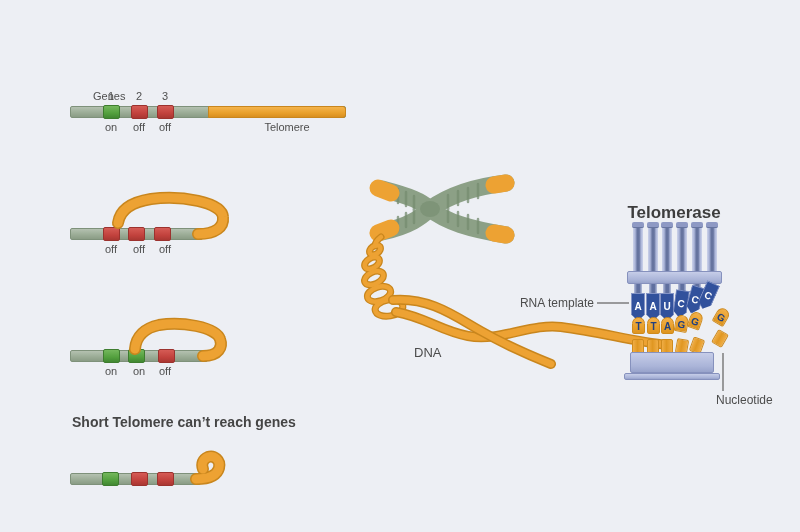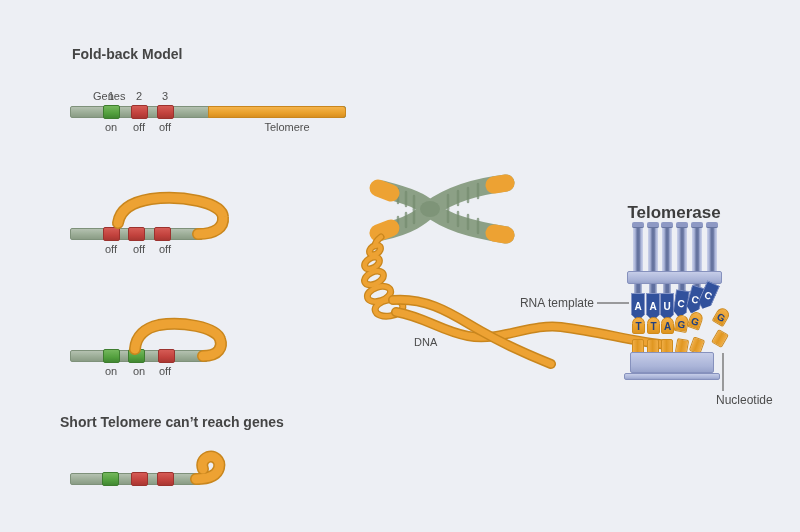--- a/index.html
+++ b/index.html
@@ -63,21 +63,20 @@
   }
   svg{display:block;}
   .tube-o{fill:none;stroke:#c9861d;stroke-linecap:round;}
   .tube-i{fill:none;stroke:#eda233;stroke-linecap:round;}
 </style>
 </head>
 <body>
 
 <div id="stage">
 
-  <div class="abs heading" style="left:72px;top:46px;">Fold-back Model</div>
   <div class="abs lbl" style="left:80px;top:90px;margin-left:13px;">Genes</div>
   <div class="abs lbl ctr" style="left:105px;top:90px;width:12px;">1</div>
   <div class="abs lbl ctr" style="left:133px;top:90px;width:12px;">2</div>
   <div class="abs lbl ctr" style="left:159px;top:90px;width:12px;">3</div>
 
   <div class="abs gene-bar" style="left:70px;top:106px;width:276px;"></div>
   <div class="abs telo-seg" style="left:208px;top:106px;width:138px;"></div>
   <div class="abs blk g" style="left:103px;top:105px;"></div>
   <div class="abs blk r" style="left:131px;top:105px;"></div>
   <div class="abs blk r" style="left:157px;top:105px;"></div>
@@ -95,21 +94,21 @@
   <div class="abs lbl state" style="left:152px;top:243px;">off</div>
 
   <div class="abs gene-bar" style="left:70px;top:350px;width:138px;"></div>
   <div class="abs blk g" style="left:103px;top:349px;"></div>
   <div class="abs blk g" style="left:128px;top:349px;"></div>
   <div class="abs blk r" style="left:158px;top:349px;"></div>
   <div class="abs lbl state" style="left:98px;top:365px;">on</div>
   <div class="abs lbl state" style="left:126px;top:365px;">on</div>
   <div class="abs lbl state" style="left:152px;top:365px;">off</div>
 
-  <div class="abs heading" style="left:60px;top:414px;">Short Telomere can’t reach genes</div>
+  <div class="abs heading" style="left:72px;top:414px;">Short Telomere can’t reach genes</div>
   <div class="abs gene-bar" style="left:70px;top:473px;width:131px;"></div>
   <div class="abs blk g" style="left:102px;top:472px;"></div>
   <div class="abs blk r" style="left:131px;top:472px;"></div>
   <div class="abs blk r" style="left:157px;top:472px;"></div>
 
   <svg class="abs" style="left:0;top:0;" width="800" height="532" viewBox="0 0 800 532">
     <defs>
       <path id="loop1" d="M 198 234 C 216 234 224 227 223 217 C 222 202 181 195 151 199 C 132 202 120 209 118 223"></path>
       <path id="loop2" d="M 203 356 C 219 356 223 347 220 339 C 216 327 181 321 159 325 C 145 328 136 336 135 349"></path>
       <path id="hook4" d="M 196 479 C 209 479 217 475 219 468 C 221 460 214 455 208 457 C 203 459 201 464 203 469"></path>
@@ -222,17 +221,17 @@
   <div class="abs opeg" style="left:691px;top:338px;transform:rotate(20deg);"></div>
 
   <div>
     <div class="abs otag" style="left:715px;top:308px;transform:rotate(30deg);">G</div>
     <div class="abs opeg" style="left:714px;top:331px;transform:rotate(30deg);"></div>
   </div>
 
   <div class="abs ebar" style="left:630px;top:352px;width:84px;height:21px;"></div>
   <div class="abs ebar" style="left:624px;top:373px;width:96px;height:7px;"></div>
 
-  <div class="abs lbl-md" style="left:414px;top:336px;font-size:11px;">DNA</div>
+  <div class="abs lbl-md" style="left:414px;top:345px;font-size:13px;">DNA</div>
   <div class="abs lbl-md" style="left:498px;top:296px;width:96px;text-align:right;">RNA template</div>
   <div class="abs lbl-md" style="left:716px;top:393px;">Nucleotide</div>
 
 </div>
 
 </body></html>

